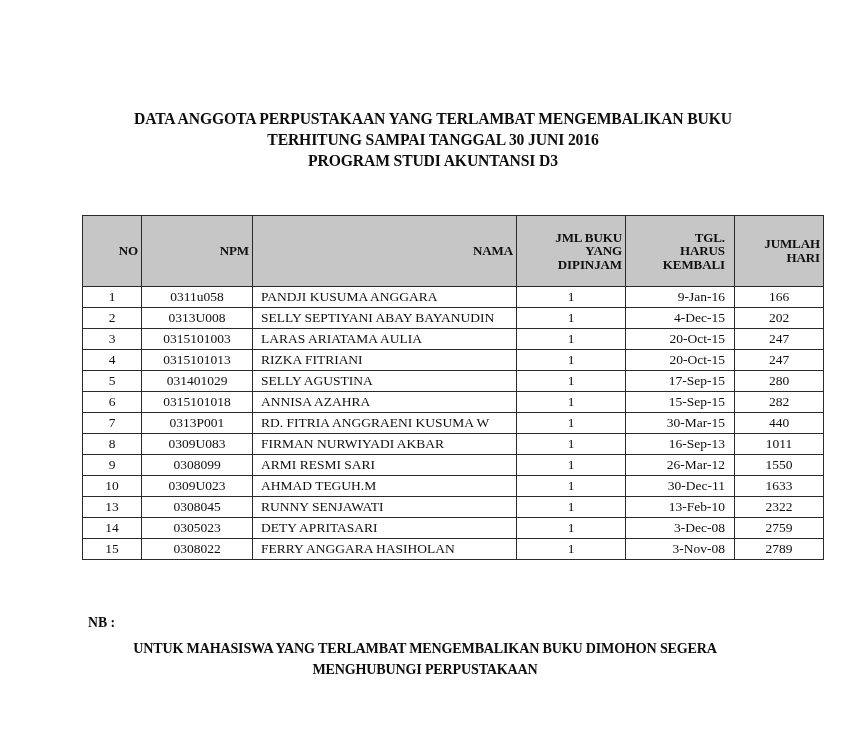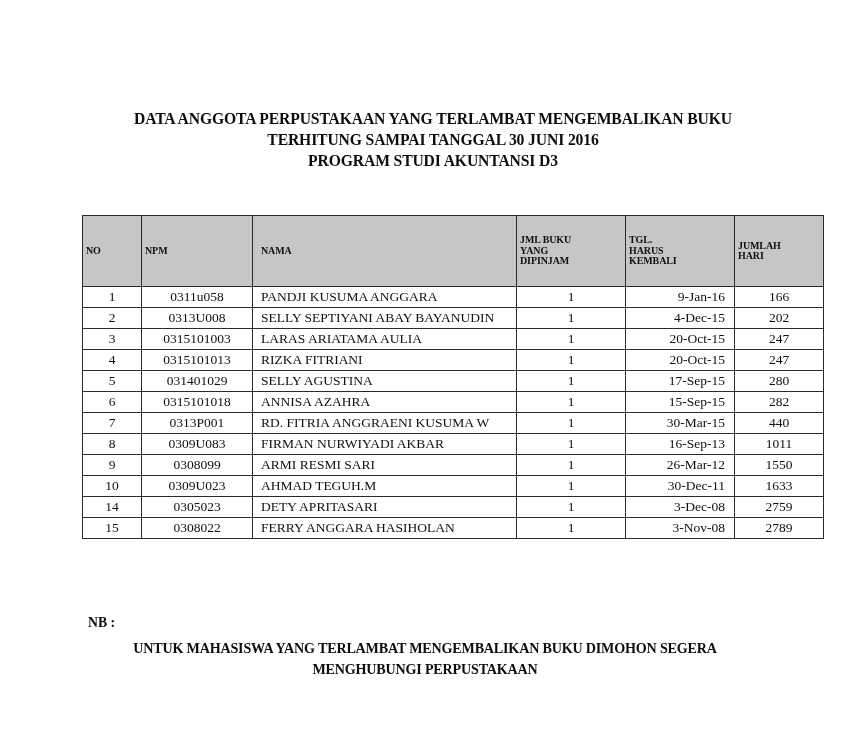--- a/index.html
+++ b/index.html
@@ -61,22 +61,22 @@
   table.data td {
     border: 1px solid #2a2a2a;
     font-size: 13.5px;
     line-height: 1.05;
     color: #0f0f0f;
   }
   table.data thead th {
     background: #c6c6c6;
     font-family: "Liberation Serif", serif;
     font-weight: bold;
-    font-size: 10px;
-    text-align: left;
+    font-size: 13px;
+    text-align: right;
     vertical-align: middle;
     height: 66px;
     padding: 2px 3px;
     letter-spacing: -0.1px;
   }
   table.data tbody td {
     height: 20px;
     padding: 0 6px;
     vertical-align: middle;
     font-weight: normal;
@@ -234,20 +234,28 @@
           </tr>
           <tr>
             <td class="c-no">10</td>
             <td class="c-npm">0309U023</td>
             <td class="c-nama">AHMAD TEGUH.M</td>
             <td class="c-jml">1</td>
             <td class="c-tgl">30-Dec-11</td>
             <td class="c-hari">1633</td>
           </tr>
           <tr>
+            <td class="c-no">13</td>
+            <td class="c-npm">0308045</td>
+            <td class="c-nama">RUNNY SENJAWATI</td>
+            <td class="c-jml">1</td>
+            <td class="c-tgl">13-Feb-10</td>
+            <td class="c-hari">2322</td>
+          </tr>
+          <tr>
             <td class="c-no">14</td>
             <td class="c-npm">0305023</td>
             <td class="c-nama">DETY APRITASARI</td>
             <td class="c-jml">1</td>
             <td class="c-tgl">3-Dec-08</td>
             <td class="c-hari">2759</td>
           </tr>
           <tr>
             <td class="c-no">15</td>
             <td class="c-npm">0308022</td>

